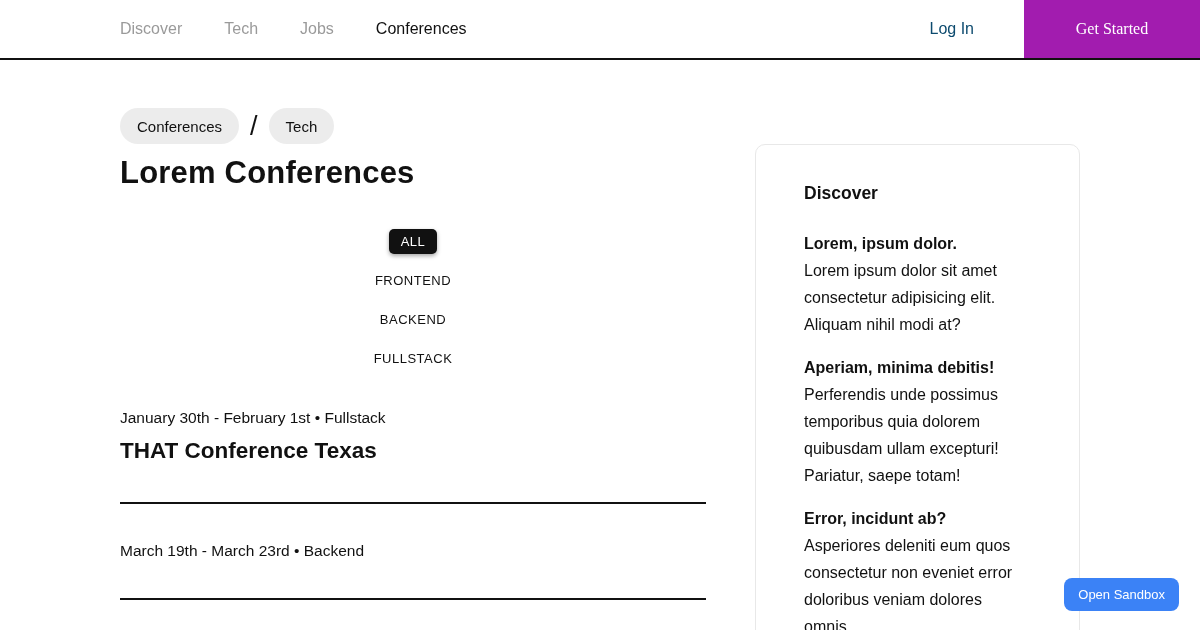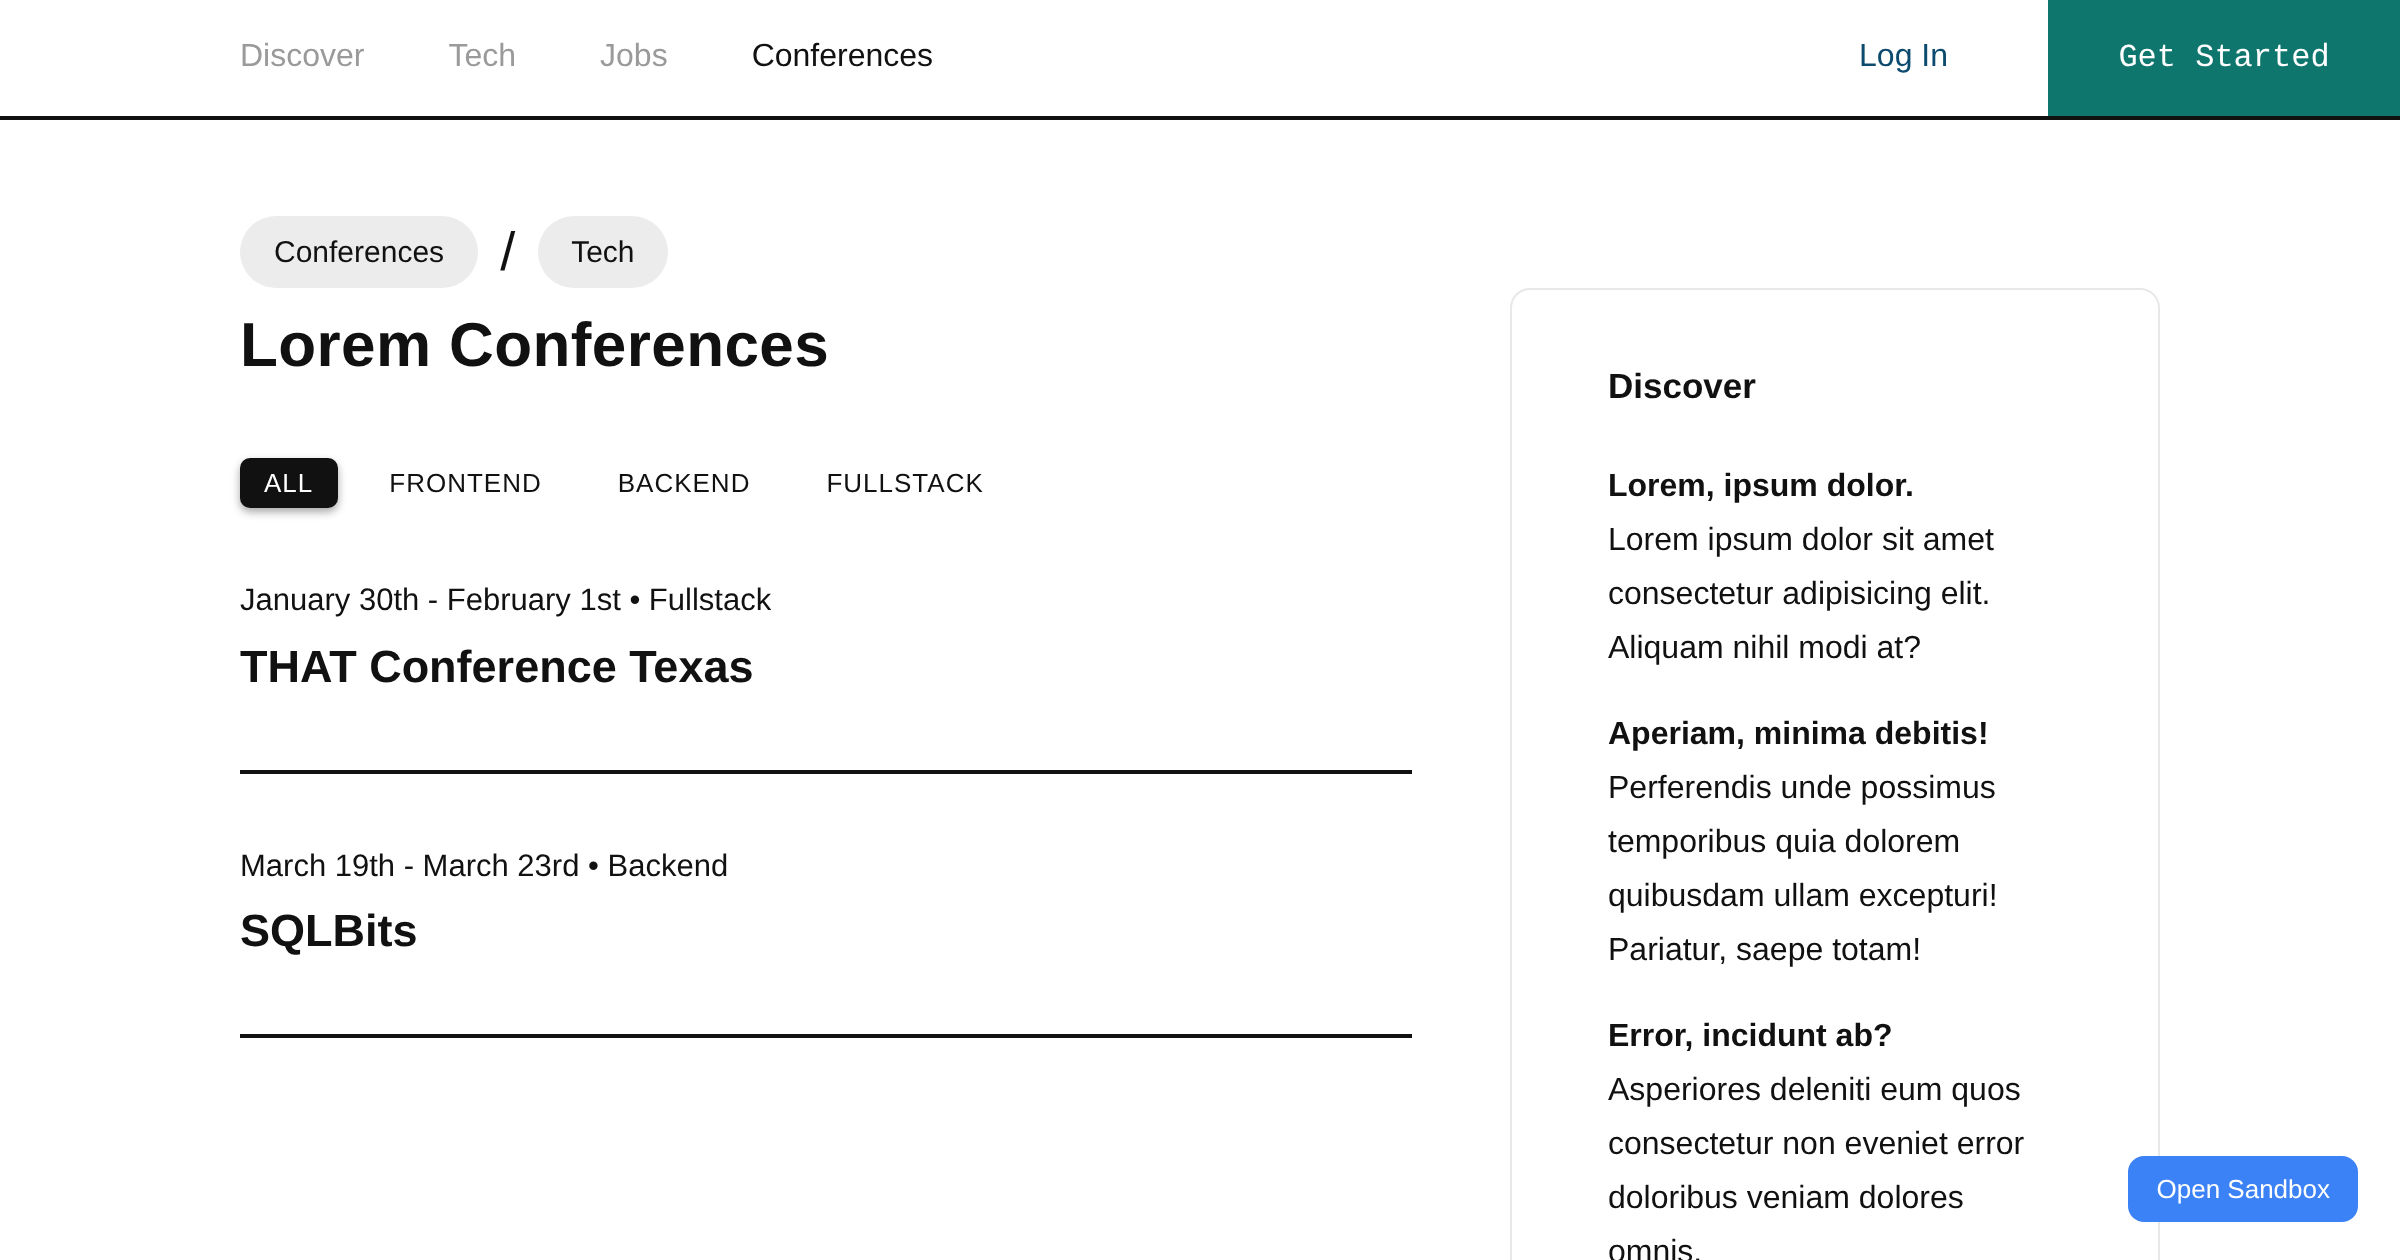--- a/index.html
+++ b/index.html
@@ -23,42 +23,42 @@
     font-size: 16px; color: #9a9a9a; text-decoration: none; cursor: pointer;
     background: none; border: none; font-family: inherit; padding: 0;
   }
   .nav-link.active { color: #111111; }
   .login {
     margin-left: auto; margin-right: 50px; align-self: center;
     font-size: 16px; color: #0c4a6e; text-decoration: none; cursor: pointer;
     background: none; border: none; font-family: inherit; padding: 0;
   }
   .cta {
-    width: 176px; background: #0f766e; color: #ffffff;
-    font-size: 16px; border: none; font-family: Liberation Mono, monospace; cursor: pointer;
+    width: 176px; background: #a21caf; color: #ffffff;
+    font-size: 16px; border: none; font-family: Liberation Serif, serif; cursor: pointer;
   }
 
   
   .left-col { margin-left: 120px; width: 586px; padding-top: 48px; }
 
   .breadcrumb { display: flex; align-items: center; height: 36px; }
   .crumb {
     display: inline-flex; align-items: center; height: 36px; padding: 0 17px;
     background: #ececec; border-radius: 18px;
     font-size: 15px; color: #111111; text-decoration: none; cursor: pointer;
     border: none; font-family: inherit;
   }
   .crumb-sep { font-size: 27px; font-weight: 300; color: #111111; margin: 0 11px; }
 
   h1.page-title {
     font-size: 31px; font-weight: 800; line-height: 1;
     margin: 13px 0 0; letter-spacing: 0.2px;
   }
 
-  .filters { display: flex; align-items: center; gap: 14px; margin-top: 41px; }
+  .filters { display: flex; align-items: center; gap: 14px; margin-top: 41px; flex-direction: column; }
   .filter {
     font-family: inherit; font-size: 13px; letter-spacing: 0.5px;
     padding: 6px 12px; background: transparent; border: none;
     color: #111111; cursor: pointer; border-radius: 5px; line-height: 1;
   }
   .filter.active {
     background: #111111; color: #ffffff;
     box-shadow: 0 2px 4px rgba(0,0,0,0.35);
   }
 
@@ -119,21 +119,20 @@
       <button class="filter">FULLSTACK</button>
     </div>
 
     <ul class="conf-list">
       <li class="conf-item">
         <p class="conf-meta">January 30th - February 1st • Fullstack</p>
         <h2 class="conf-name">THAT Conference Texas</h2>
       </li>
       <li class="conf-item">
         <p class="conf-meta">March 19th - March 23rd • Backend</p>
-        <h2 class="conf-name">SQLBits</h2>
       </li>
     </ul>
   </div>
 
   <aside class="discover-card">
     <h2>Discover</h2>
     <p>
       <strong>Lorem, ipsum dolor.</strong>
       <span>Lorem ipsum dolor sit amet consectetur adipisicing elit. Aliquam nihil modi at?</span>
     </p>

